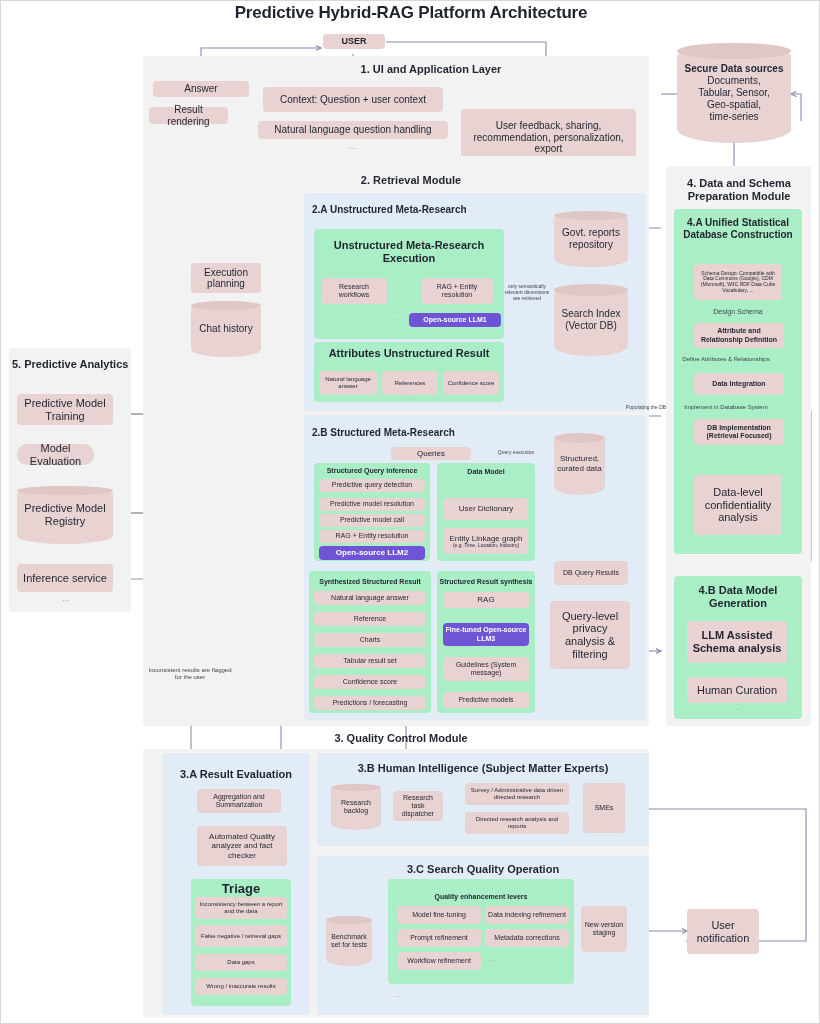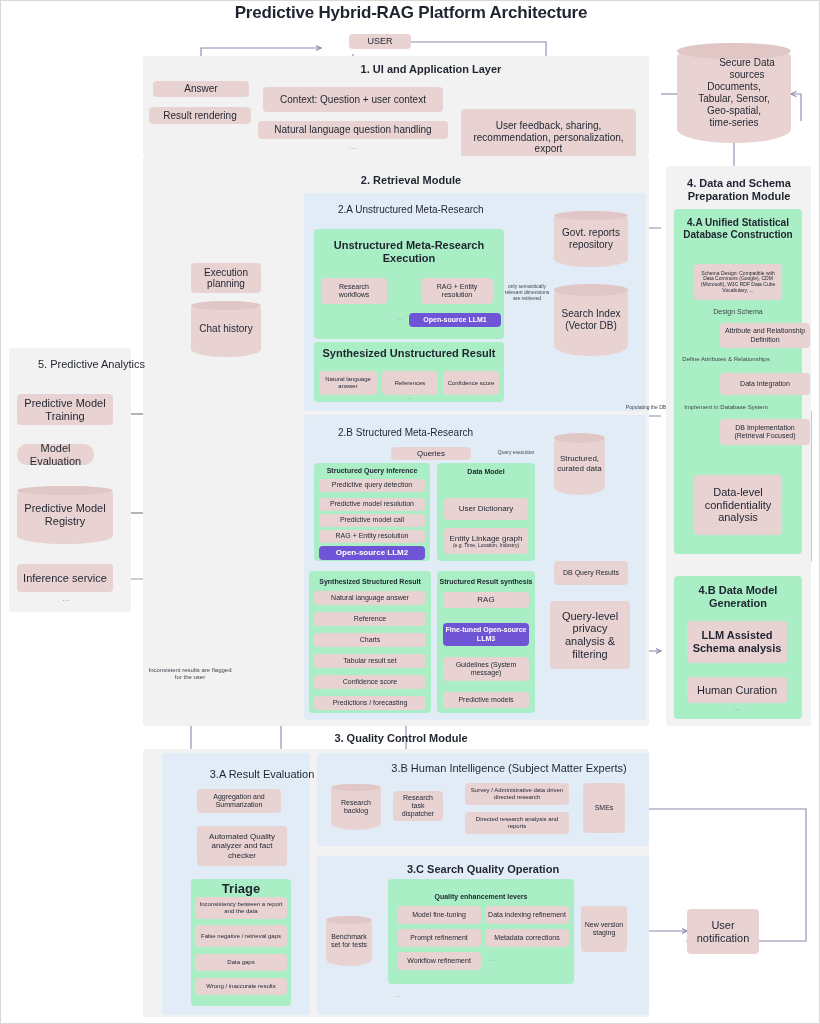--- a/index.html
+++ b/index.html
@@ -24,21 +24,21 @@
 
   
   .f5{font-size:5px;}
   .f6{font-size:6px;}
   .f7{font-size:7px;}
   .f8{font-size:8px;}
   .f9{font-size:9px;}
   .f10{font-size:10px;}
   .f11{font-size:11px;}
   .f13{font-size:13px;}
-  .b{font-weight:normal;margin-left:26px;}
+  .b{font-weight:bold;}
 
   #page-title{position:absolute;top:2px;left:0;width:820px;text-align:center;font-size:17px;font-weight:bold;letter-spacing:-.2px;}
 
   svg.wires{position:absolute;left:0;top:0;width:820px;height:1024px;pointer-events:none;}
   .w{fill:none;stroke:#8a8ab0;stroke-width:1.1;}
   .wg{fill:none;stroke:#9a9a9a;stroke-width:1.1;}
   .conn-lbl{font-size:5.5px;fill:#444;font-family:"Liberation Sans",sans-serif;text-anchor:middle;}
   .dots{color:#b9a6a5;font-size:9px;text-align:center;}
 </style>
 </head>
@@ -149,21 +149,21 @@
   <div class="abs box b f9" style="left:322px;top:33px;width:62px;height:15px;">
     <span>USER</span>
   </div>
 
   <div class="abs panel" style="left:142px;top:55px;width:506px;height:100px;"></div>
   <div class="abs ttl f11" style="left:300px;top:62px;width:260px;">1.  UI and Application Layer</div>
 
   <div class="abs box f10" style="left:152px;top:80px;width:96px;height:16px;">
     <span>Answer</span>
   </div>
-  <div class="abs box f10" style="left:148px;top:106px;width:102px;height:17px;">
+  <div class="abs box f10" style="left:148px;top:106px;width:79px;height:17px;">
     <span>Result rendering</span>
   </div>
   <div class="abs box f10" style="left:262px;top:86px;width:180px;height:25px;">
     <span>Context: Question + user context</span>
   </div>
   <div class="abs box f10" style="left:257px;top:120px;width:190px;height:18px;">
     <span>Natural language question handling</span>
   </div>
   <div class="abs dots" style="left:340px;top:140px;width:24px;">...</div>
   <div class="abs box f10" style="left:460px;top:80px;width:175px;height:57px;margin-top:28px;">
@@ -196,21 +196,21 @@
   </div>
   <div class="abs box f7" style="left:420px;top:277px;width:72px;height:26px;">
     <span>RAG + Entity resolution</span>
   </div>
   <div class="abs box-purple f7" style="left:408px;top:312px;width:92px;height:14px;">
     <span>Open-source LLM1</span>
   </div>
   <div class="abs dots" style="left:392px;top:313px;width:14px;font-size:7px;">...</div>
 
   <div class="abs panel-green" style="left:313px;top:341px;width:190px;height:60px;"></div>
-  <div class="abs ttl f11" style="left:316px;top:346px;width:184px;">Synthesized Unstructured Result</div>
+  <div class="abs ttl f11" style="left:316px;top:346px;width:184px;">Attributes Unstructured Result</div>
   <div class="abs box f6" style="left:318px;top:370px;width:58px;height:24px;">
     <span>Natural language answer</span>
   </div>
   <div class="abs box f6" style="left:381px;top:370px;width:56px;height:24px;">
     <span>References</span>
   </div>
   <div class="abs box f6" style="left:442px;top:370px;width:56px;height:24px;">
     <span>Confidence score</span>
   </div>
   <div class="abs dots" style="left:401px;top:392px;width:16px;font-size:7px;">...</div>

